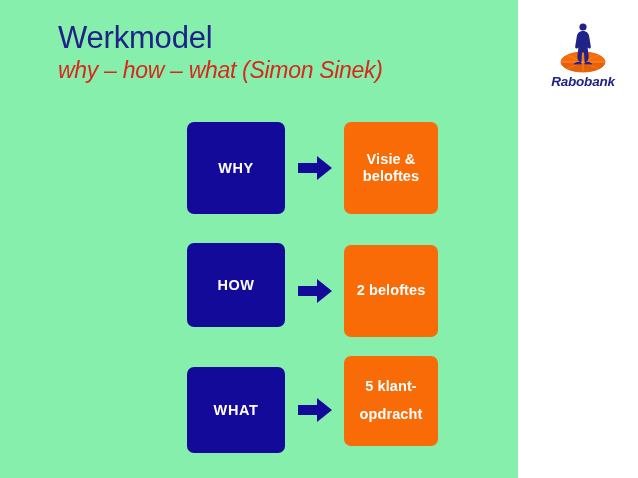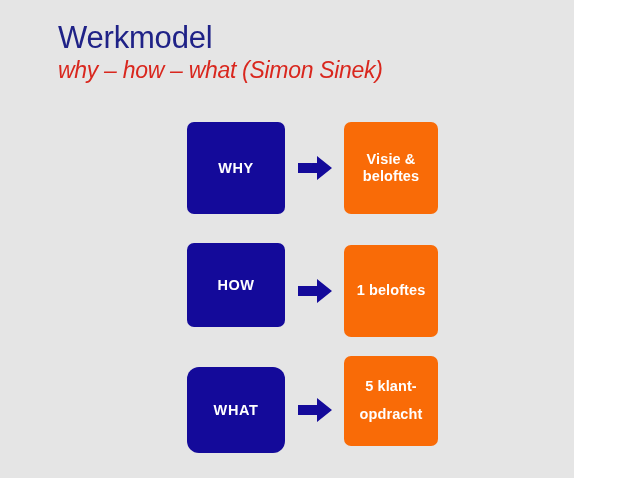--- a/index.html
+++ b/index.html
@@ -11,23 +11,23 @@
     height: 478px;
     background: #ffffff;
     font-family: "Liberation Sans", sans-serif;
     overflow: hidden;
     position: relative;
   }
 
   #slide {
     position: absolute;
     left: 0; top: 0;
-    width: 574px;
+    width: 518px;
     height: 478px;
-    background: #e5e5e5;
+    background: #86efac;
   }
 
   
   #header {
     position: absolute;
     left: 58px;
     top: 22px;
     width: 460px;
   }
   #page-title {
@@ -127,20 +127,42 @@
 </head>
 <body>
 
 <div id="slide">
 
   <div id="header">
     <div id="page-title">Werkmodel</div>
     <div id="page-subtitle">why – how – what (Simon Sinek)</div>
   </div>
 
+  <div id="logo">
+    <div id="logo-mark">
+      <svg width="84" height="56" viewBox="0 0 84 56" xmlns="http://www.w3.org/2000/svg">
+
+        <ellipse cx="42" cy="44" rx="22" ry="10" fill="#f96b07"></ellipse>
+        <ellipse cx="42" cy="44" rx="22" ry="10" fill="none" stroke="#d85a05" stroke-width="0.8"></ellipse>
+        <path d="M20 44 A22 10 0 0 0 64 44" fill="#c75205" opacity="0.35"></path>
+        <line x1="20" y1="44" x2="64" y2="44" stroke="#ffb070" stroke-width="0.7" opacity="0.8"></line>
+        <line x1="42" y1="34" x2="42" y2="54" stroke="#ffb070" stroke-width="0.7" opacity="0.6"></line>
+        <line x1="26" y1="37" x2="58" y2="51" stroke="#ffb070" stroke-width="0.6" opacity="0.5"></line>
+        <line x1="26" y1="51" x2="58" y2="37" stroke="#ffb070" stroke-width="0.6" opacity="0.5"></line>
+
+        <g fill="#1f2287">
+          <circle cx="42" cy="9" r="3.6"></circle>
+          <path d="M42 13 C38.4 13 36.2 15.4 35.8 18.6 L34.2 28.5 C34.0 30.0 35.1 30.9 36.0 30.4 L37.4 29.6 L36.4 38.0 C36.2 40.2 36.6 42.2 38.2 43.6 L39.6 44.8 L40.4 44.0 L41.0 34.5 L43.0 34.5 L43.6 44.0 L44.4 44.8 L45.8 43.6 C47.4 42.2 47.8 40.2 47.6 38.0 L46.6 29.6 L48.0 30.4 C48.9 30.9 50.0 30.0 49.8 28.5 L48.2 18.6 C47.8 15.4 45.6 13 42 13 Z"></path>
+          <path d="M36.4 43.8 L33.0 45.4 L33.2 46.6 L40.6 46.3 L40.3 44.4 Z"></path>
+          <path d="M47.6 43.8 L51.0 45.4 L50.8 46.6 L43.4 46.3 L43.7 44.4 Z"></path>
+        </g>
+      </svg>
+    </div>
+    <div id="logo-wordmark">Rabobank</div>
+  </div>
 
   <div id="diagram">
 
     <div class="row">
       <div class="box box-why" style="top:122px; height:92px;">
         <span class="box-text">WHY</span>
       </div>
 
       <div class="arrow" style="top:155px;">
         <svg width="36" height="26" viewBox="0 0 36 26" xmlns="http://www.w3.org/2000/svg">
@@ -161,26 +183,26 @@
         <span class="box-text">HOW</span>
       </div>
 
       <div class="arrow" style="top:278px;">
         <svg width="36" height="26" viewBox="0 0 36 26" xmlns="http://www.w3.org/2000/svg">
           <path d="M1 8 L20 8 L20 1 L35 13 L20 25 L20 18 L1 18 Z" fill="#140a9a"></path>
         </svg>
       </div>
 
       <div class="box box-result" style="top:245px; height:92px;">
-        <span class="box-text">1 beloftes</span>
+        <span class="box-text">2 beloftes</span>
       </div>
     </div>
 
     <div class="row">
-      <div class="box box-why" style="top:367px; height:86px;border-radius:12px;">
+      <div class="box box-why" style="top:367px; height:86px;">
         <span class="box-text">WHAT</span>
       </div>
 
       <div class="arrow" style="top:397px;">
         <svg width="36" height="26" viewBox="0 0 36 26" xmlns="http://www.w3.org/2000/svg">
           <path d="M1 8 L20 8 L20 1 L35 13 L20 25 L20 18 L1 18 Z" fill="#140a9a"></path>
         </svg>
       </div>
 
       <div class="box box-result loose" style="top:356px; height:90px;">

